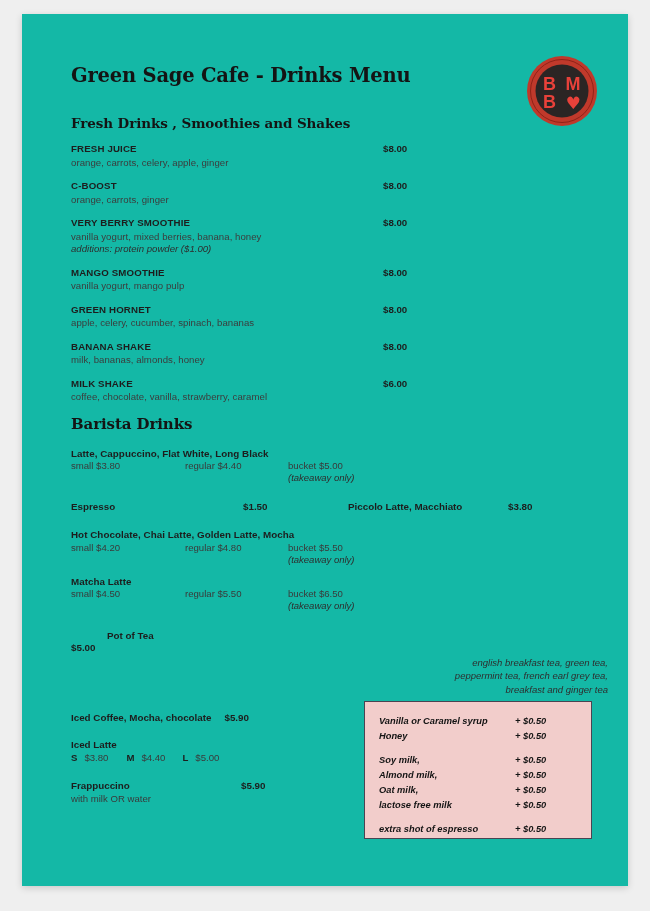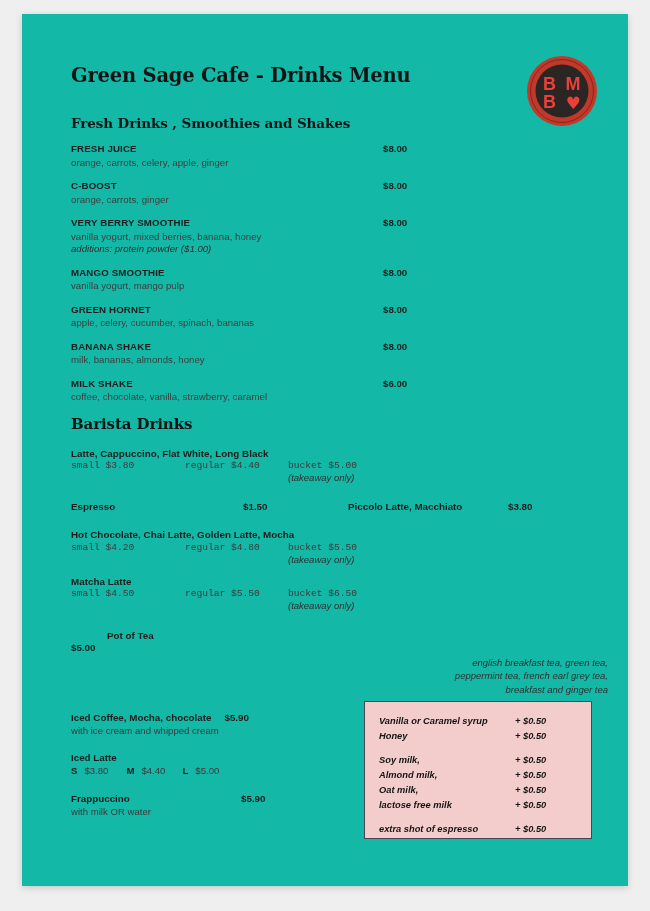--- a/index.html
+++ b/index.html
@@ -97,21 +97,20 @@
     font-size: 9.8px;
     font-weight: bold;
     color: #1d1d1d;
     letter-spacing: 0.05px;
   }
   .bsizes {
     display: flex;
     font-size: 9.6px;
     color: #3a3a3a;
     margin-top: 1.5px;
-    font-family: Liberation Mono, monospace;
   }
   .bs1 { width: 114px; flex: none; }
   .bs2 { width: 103px; flex: none; }
   .bs3 { flex: none; }
   .takeaway {
     font-size: 9.5px;
     font-style: italic;
     color: #2e2e2e;
     margin-left: 217px;
     margin-top: 1px;
@@ -357,21 +356,20 @@
           <div>english breakfast tea, green tea,</div>
           <div>peppermint tea, french earl grey tea,</div>
           <div>breakfast and ginger tea</div>
         </div>
       </div>
 
       <div class="iced">
         <div class="iced-head">
           <span>Iced Coffee, Mocha, chocolate</span><span class="iced-price">$5.90</span>
         </div>
-        <div class="iced-sub">with ice cream and whipped cream</div>
       </div>
 
       <div class="latte">
         <div class="iced-head">Iced Latte</div>
         <div class="latte-sizes">
           <span class="szl">S</span><span class="gapS"></span><span>$3.80</span><span class="gapM"></span><span class="szl">M</span><span class="gapS"></span><span>$4.40</span><span class="gapL"></span><span class="szl">L</span><span class="gapS"></span><span>$5.00</span>
         </div>
       </div>
 
       <div class="frap">

